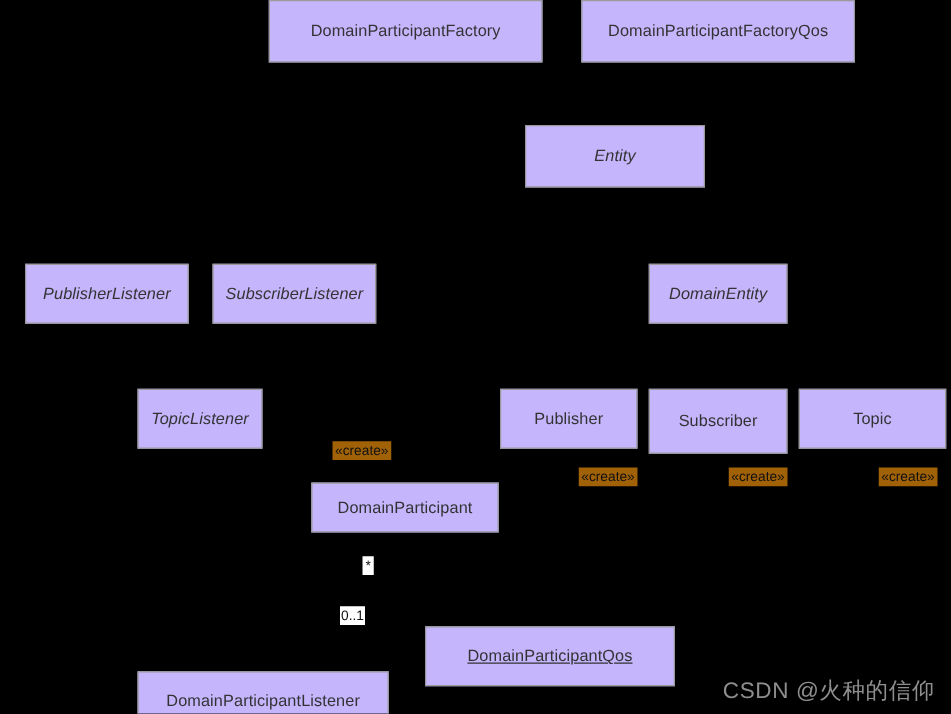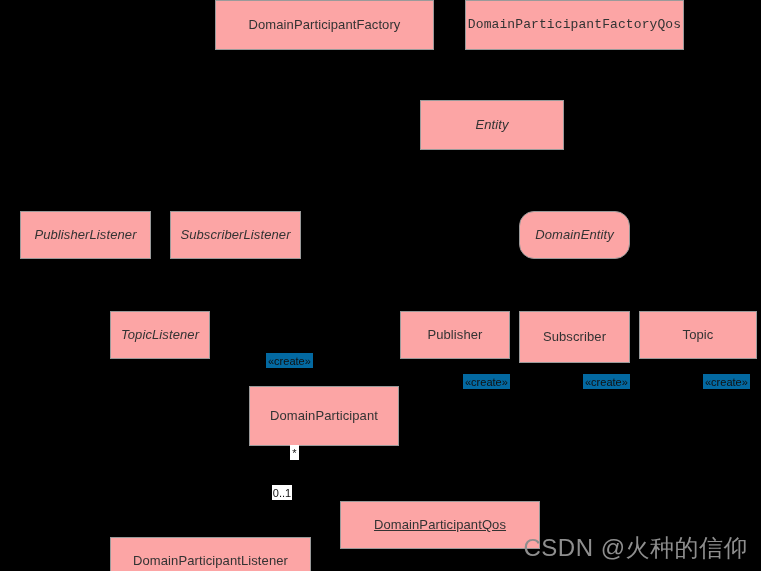--- a/index.html
+++ b/index.html
@@ -12,39 +12,39 @@
     position: relative;
     width: 761px;
     height: 571px;
     background: #000000;
     overflow: hidden;
     font-family: "Liberation Sans", sans-serif;
   }
   .uml-box {
     position: absolute;
     box-sizing: border-box;
-    background: #fca5a5;
+    background: #c4b5fd;
     border: 1px solid #9a9a9a;
     color: #333333;
     font-size: 13px;
     display: flex;
     align-items: center;
     justify-content: center;
     text-align: center;
     line-height: 1.2;
     letter-spacing: 0.1px;
     padding: 0 4px;
   }
   .uml-box.abstract {
     font-style: italic;
   }
   .stereotype {
     position: absolute;
     box-sizing: border-box;
-    background: #0369a1;
+    background: #a16207;
     color: #111111;
     font-size: 11px;
     line-height: 14px;
     height: 15px;
     padding: 0 2px;
     white-space: nowrap;
     display: flex;
     align-items: center;
     justify-content: center;
   }
@@ -59,51 +59,51 @@
     white-space: nowrap;
     display: flex;
     align-items: center;
     justify-content: center;
   }
   .watermark {
     position: absolute;
     right: 13px;
     bottom: 7px;
     color: #8e8e8e;
-    font-size: 24px;
+    font-size: 18px;
     white-space: nowrap;
     letter-spacing: 0.5px;
   }
 </style>
 </head>
 <body>
 
 <div id="canvas">
 
   <div class="uml-box" style="left:215px; top:0px; width:219px; height:50px;">DomainParticipantFactory</div>
 
-  <div class="uml-box" style="left:465px; top:0px; width:219px; height:50px;font-family:Liberation Mono, monospace;">DomainParticipantFactoryQos</div>
+  <div class="uml-box" style="left:465px; top:0px; width:219px; height:50px;">DomainParticipantFactoryQos</div>
 
   <div class="uml-box abstract" style="left:420px; top:100px; width:144px; height:50px;">Entity</div>
 
   <div class="uml-box abstract" style="left:20px; top:211px; width:131px; height:48px;">PublisherListener</div>
 
   <div class="uml-box abstract" style="left:170px; top:211px; width:131px; height:48px;">SubscriberListener</div>
 
-  <div class="uml-box abstract" style="left:519px; top:211px; width:111px; height:48px;border-radius:15px;">DomainEntity</div>
+  <div class="uml-box abstract" style="left:519px; top:211px; width:111px; height:48px;">DomainEntity</div>
 
   <div class="uml-box abstract" style="left:110px; top:311px; width:100px; height:48px;">TopicListener</div>
 
   <div class="uml-box" style="left:400px; top:311px; width:110px; height:48px;">Publisher</div>
 
   <div class="uml-box" style="left:519px; top:311px; width:111px; height:52px;">Subscriber</div>
 
   <div class="uml-box" style="left:639px; top:311px; width:118px; height:48px;">Topic</div>
 
-  <div class="uml-box" style="left:249px; top:386px; width:150px; height:60px;">DomainParticipant</div>
+  <div class="uml-box" style="left:249px; top:386px; width:150px; height:40px;">DomainParticipant</div>
 
   <div class="uml-box" style="left:110px; top:501px; width:201px; height:48px;margin-top:36px;">DomainParticipantListener</div>
 
   <div class="uml-box" style="left:340px; top:501px; width:200px; height:48px;text-decoration:underline;">DomainParticipantQos</div>
 
   <div class="stereotype" style="left:266px; top:353px;">«create»</div>
 
   <div class="stereotype" style="left:463px; top:374px;">«create»</div>
 
   <div class="stereotype" style="left:583px; top:374px;">«create»</div>

